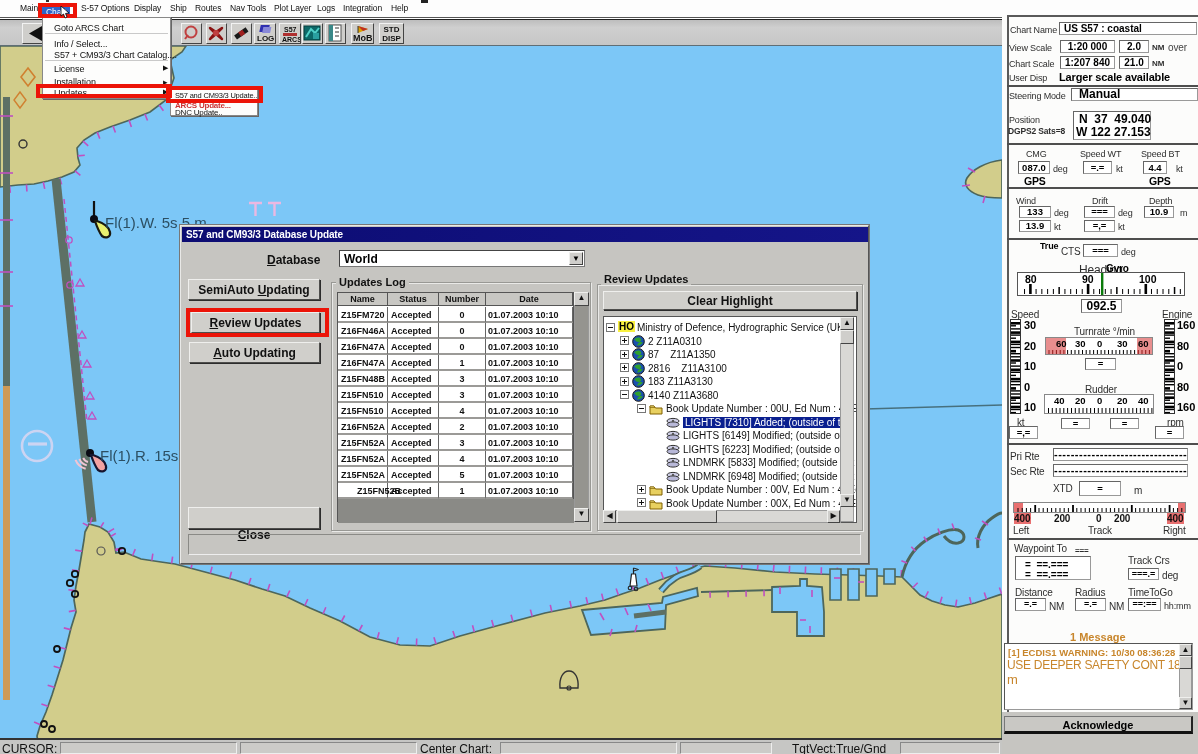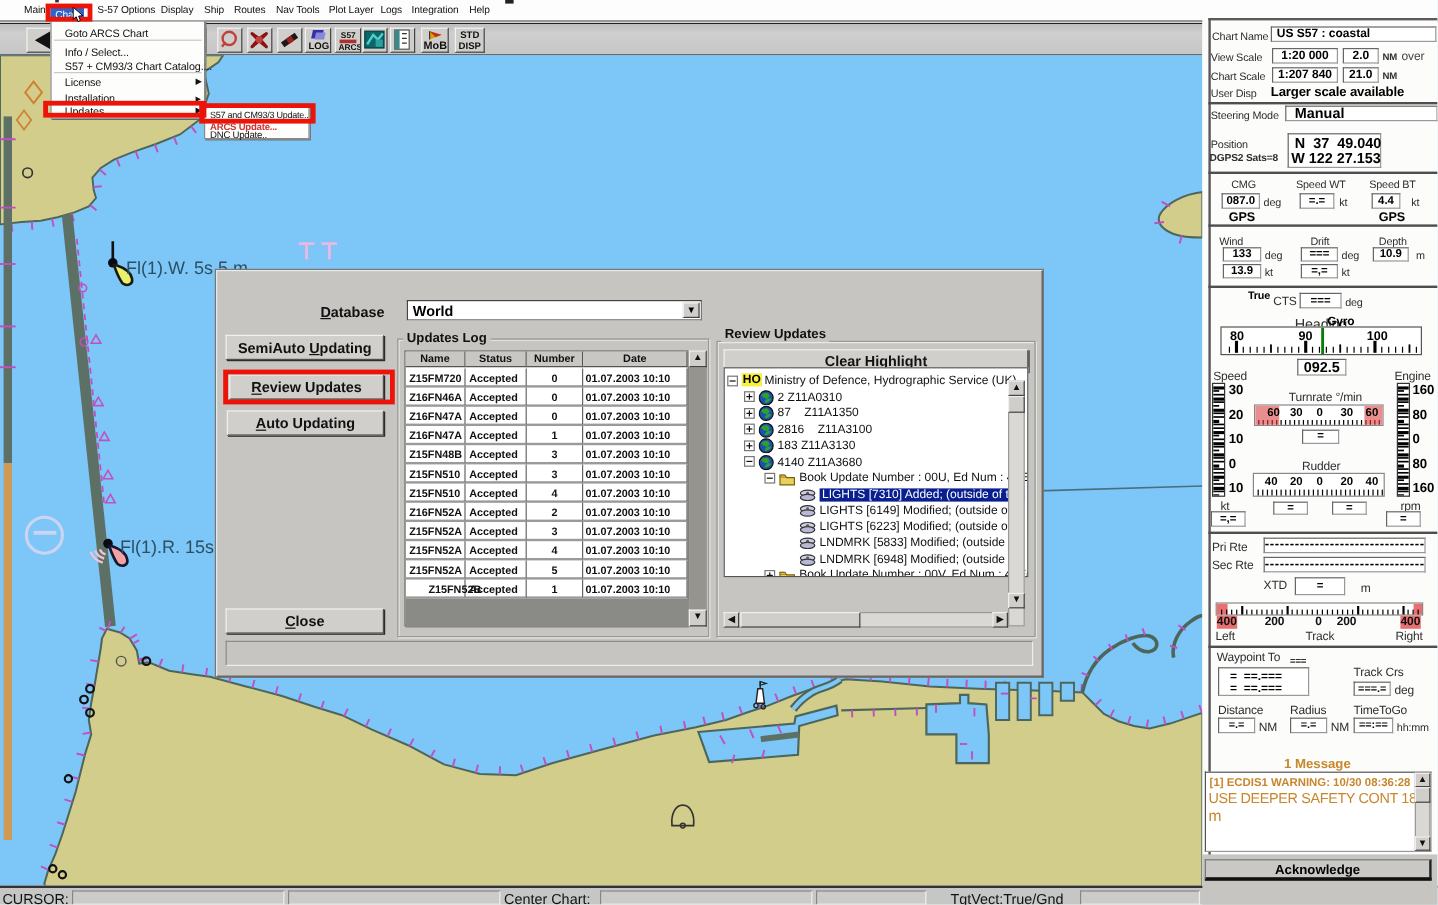--- a/index.html
+++ b/index.html
@@ -18,21 +18,21 @@
 #dlgtitle{left:1px;top:1px;width:686px;height:15px;background:linear-gradient(90deg,#0c0c72,#151589);color:#fff;font-size:10px;font-weight:bold;padding:2px 0 0 4px;letter-spacing:-0.1px;}
 .btn3{position:absolute;background:#d0cfcb;border:1px solid #efefed;border-right-color:#4e4e4c;border-bottom-color:#4e4e4c;box-shadow:1px 1px 0 #2c2c2c;font-weight:bold;color:#111;text-align:center;}
 .gb{position:absolute;border:1px solid #989894;box-shadow:inset 1px 1px 0 #e9e9e7, 1px 1px 0 #e9e9e7;}
 .gbl{position:absolute;background:#c6c5c1;font-weight:bold;font-size:11px;color:#111;padding:0 3px;}
 .fld{position:absolute;background:#fff;border:1px solid #777;border-top-color:#444;border-left-color:#444;}
 #utable{left:156px;top:66px;width:237px;height:230px;background:#fff;border:1px solid #555;}
 .th{position:absolute;top:0;height:13px;background:#c8c7c3;border-right:1px solid #555;border-bottom:1px solid #555;font-size:9px;font-weight:bold;text-align:center;color:#111;padding-top:1px;}
 .td{position:absolute;height:16px;border-right:1px solid #666;border-bottom:2px solid #9b9a97;font-size:9px;font-weight:bold;color:#111;padding-top:3px;white-space:nowrap;}
 .sb{position:absolute;background:#d9d8d5;border:1px solid #999;}
 .sbtn{position:absolute;background:#cfcecb;border:1px solid #efefed;border-right-color:#444;border-bottom-color:#444;font-size:8px;line-height:10px;text-align:center;color:#111;}
-#tree{left:422px;top:80px;width:254px;height:175px;background:#fff;border:1px solid #555;overflow:hidden;}
+#tree{left:422px;top:90px;width:254px;height:207px;background:#fff;border:1px solid #555;overflow:hidden;}
 .trow{position:absolute;font-size:10px;color:#111;white-space:nowrap;}
 #sidebar{left:1002px;top:15px;width:196px;height:723px;background:#fcfcfb;}
 .slab{position:absolute;font-size:9px;color:#2e2e2e;white-space:nowrap;}
 .sval{position:absolute;background:#fff;border:1px solid #999;border-top-color:#666;border-left-color:#666;font-weight:bold;color:#000;text-align:center;white-space:nowrap;}
 .sdiv{position:absolute;left:0;width:196px;height:2px;background:#4e4e4e;}
 #statusbar{left:0;top:738px;width:1198px;height:16px;background:#c6c6c4;border-top:2px solid #333;}
 .stseg{position:absolute;top:2px;height:12px;background:#cccbc8;border:1px solid #888;border-bottom-color:#eee;border-right-color:#eee;}
 .sttxt{position:absolute;top:2px;font-size:12px;color:#111;}
 </style></head>
 <body>
@@ -624,29 +624,30 @@
         <div style="position:absolute;left:2px;top:28px;font-size:13px;color:#c8862c;">m</div>
         <div class="sb" style="right:0px;top:0px;width:13px;height:65px;"></div>
         <div class="sbtn" style="right:0px;top:0px;width:13px;height:12px;">▲</div>
         <div class="sbtn" style="right:0px;top:12px;width:13px;height:13px;"></div>
         <div class="sbtn" style="right:0px;bottom:0px;width:13px;height:12px;">▼</div>
       </div>
       <div class="abs" style="left:0px;top:697px;width:196px;height:42px;background:#c6c5c1;"></div>
       <div class="abs" style="left:2px;top:701px;width:189px;height:18px;background:#c9c8c4;border:1px solid #777;border-bottom:3px solid #111;border-right:2px solid #222;font-size:11px;font-weight:bold;text-align:center;padding-top:2px;color:#000;">Acknowledge</div>
     </div>
 <div class="abs" id="dlg">
+      <div class="abs" id="dlgtitle">S57 and CM93/3 Database Update</div>
       <span class="abs" style="left:86px;top:27px;font-size:12px;font-weight:bold;color:#111;"><u>D</u>atabase</span>
       <div class="fld abs" style="left:158px;top:24px;width:246px;height:17px;">
         <span style="position:absolute;left:4px;top:1px;font-size:12px;font-weight:bold;">World</span>
         <div class="abs" style="right:1px;top:1px;width:14px;height:13px;background:#cfcecb;border:1px solid #efefed;border-right-color:#444;border-bottom-color:#444;font-size:8px;text-align:center;line-height:12px;">▼</div>
       </div>
       <div class="btn3 abs" style="left:7px;top:53px;width:132px;height:21px;font-size:12px;padding-top:3px;">SemiAuto <u>U</u>pdating</div>
       <div class="btn3 abs" style="left:10px;top:86px;width:129px;height:21px;font-size:12px;padding-top:3px;"><u>R</u>eview Updates</div>
       <div class="btn3 abs" style="left:8px;top:116px;width:131px;height:21px;font-size:12px;padding-top:3px;"><u>A</u>uto Updating</div>
-      <div class="btn3 abs" style="left:7px;top:281px;width:132px;height:21px;font-size:12px;padding-top:3px;"><u>C</u>lose</div>
+      <div class="btn3 abs" style="left:7px;top:281px;width:132px;height:21px;font-size:12px;padding-top:20px;"><u>C</u>lose</div>
       <div class="redbox abs" style="left:5px;top:82px;width:143px;height:29px;"></div>
       <div class="gb abs" style="left:150px;top:56px;width:260px;height:249px;"></div>
       <span class="gbl abs" style="left:155px;top:50px;">Updates Log</span>
       <div class="abs" id="utable">
         <div class="th" style="left:0px;width:50px;">Name</div>
         <div class="th" style="left:50px;width:51px;">Status</div>
         <div class="th" style="left:101px;width:47px;">Number</div>
         <div class="th" style="left:148px;width:87px;">Date</div>
         <div class="td" style="left:0px;top:14px;width:50px;padding-left:3px;">Z15FM720</div>
         <div class="td" style="left:50px;top:14px;width:51px;padding-left:3px;">Accepted</div>

